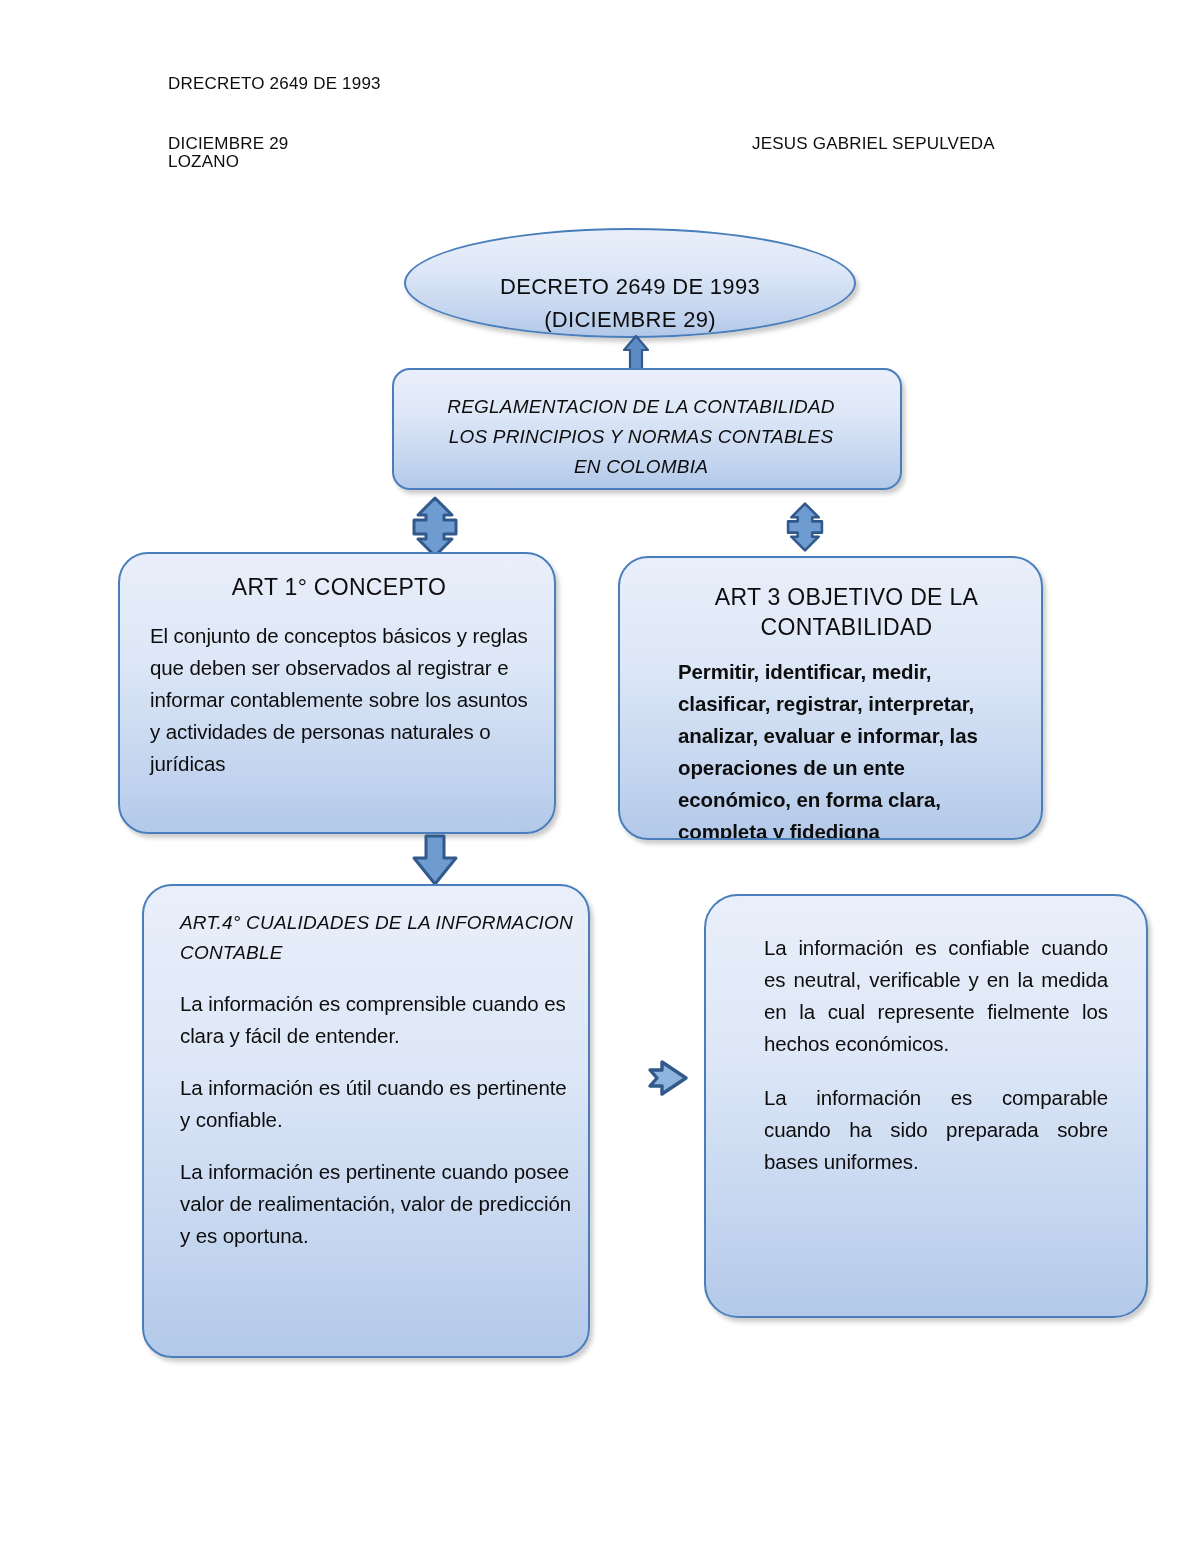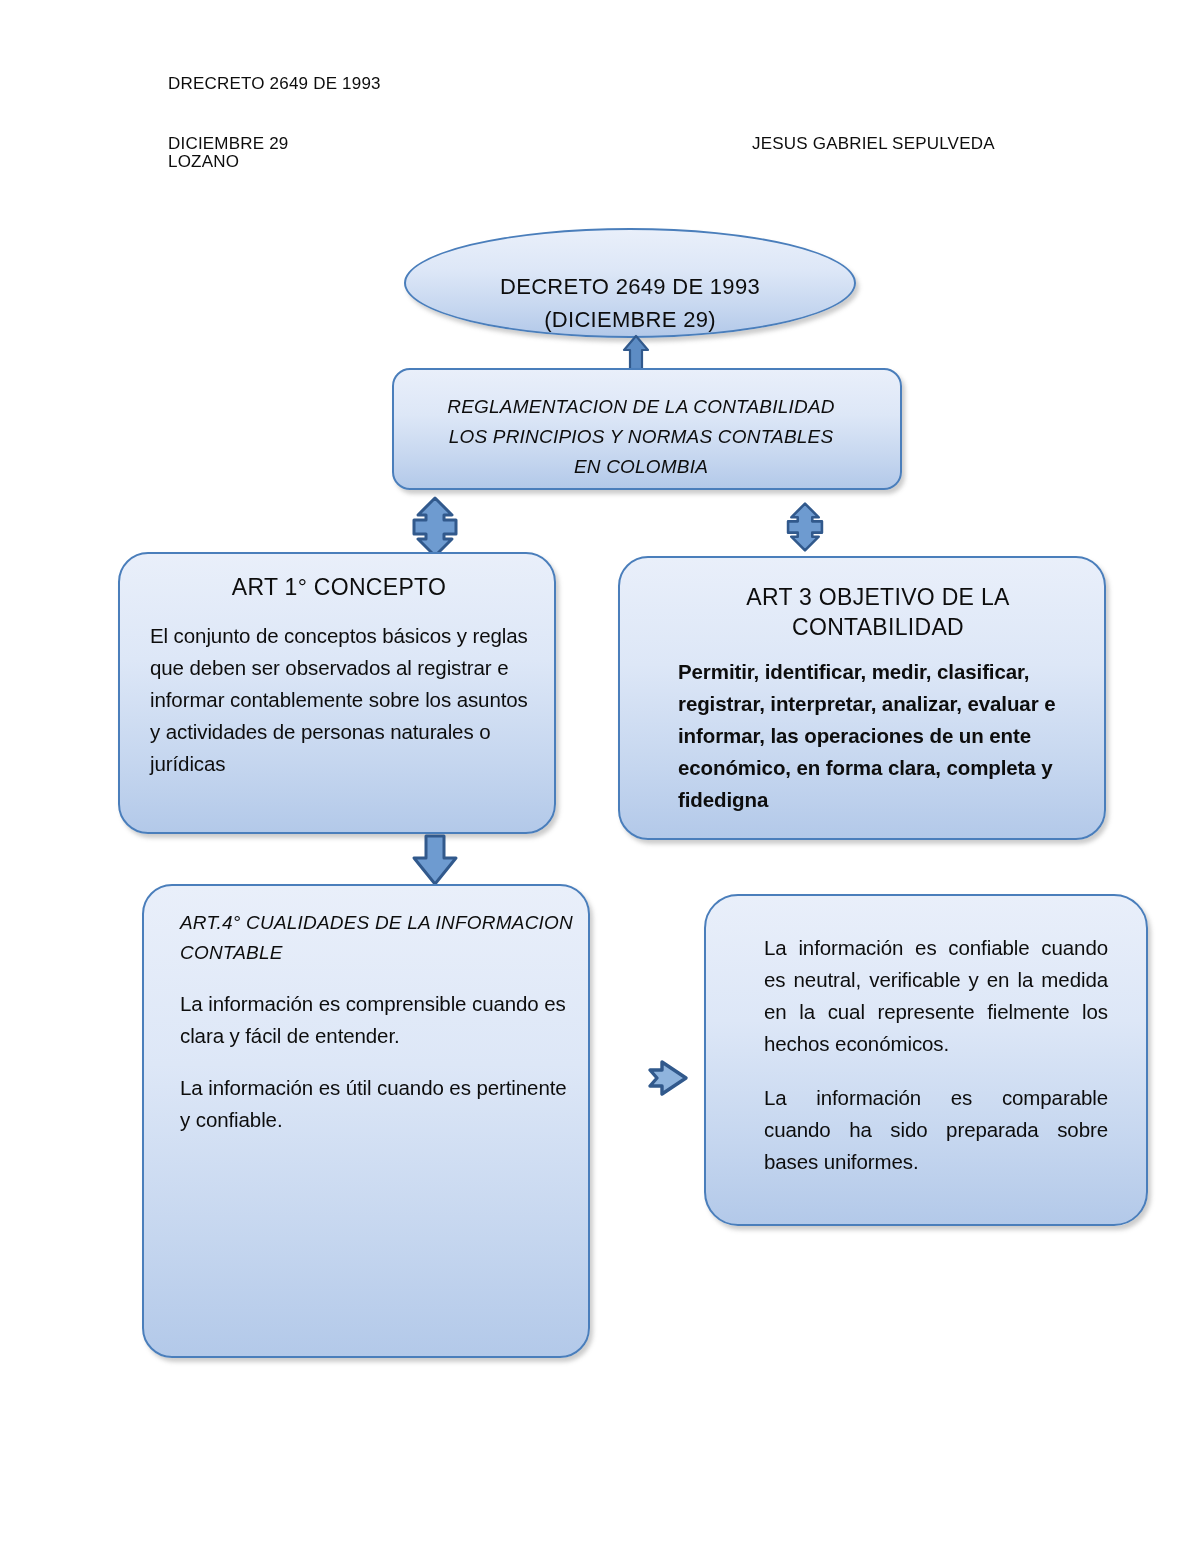--- a/index.html
+++ b/index.html
@@ -92,33 +92,33 @@
     padding: 22px 36px 0 24px;
   }
 
   #node-art1 {
     left: 118px; top: 552px; width: 438px; height: 282px;
     padding: 18px 26px 0 30px;
   }
   #node-art1 .body-text { margin-top: 18px; }
 
   #node-art3 {
-    left: 618px; top: 556px; width: 488px; height: 284px;
+    left: 618px; top: 556px; width: 425px; height: 284px;
     padding: 24px 26px 0 58px;
   }
   #node-art3 .body-text { margin-top: 14px; font-weight: bold; }
 
   #node-art4 {
     left: 142px; top: 884px; width: 448px; height: 474px;
     padding: 22px 14px 0 36px;
   }
   #node-art4 .body-text { margin-top: 20px; }
 
   #node-confiable {
-    left: 704px; top: 894px; width: 444px; height: 332px;
+    left: 704px; top: 894px; width: 444px; height: 424px;
     padding: 36px 38px 0 58px;
   }
 
   
   .arrow { position: absolute; }
   .arrow svg { display: block; overflow: visible; }
 
   #arrow-ellipse-to-reglamentacion { left: 618px; top: 334px; }
   #arrow-double-left  { left: 404px; top: 496px; }
   #arrow-double-right { left: 780px; top: 500px; }
@@ -175,20 +175,21 @@
 
 <div class="node rounded-lg" id="node-art3">
   <div class="title-plain">ART 3 OBJETIVO  DE  LA CONTABILIDAD</div>
   <div class="body-text">Permitir, identificar, medir, clasificar, registrar, interpretar, analizar, evaluar e informar, las operaciones de un ente económico, en forma clara, completa y fidedigna</div>
 </div>
 
 <div class="node rounded-lg" id="node-art4">
   <div class="title-italic">ART.4° CUALIDADES DE LA INFORMACION CONTABLE</div>
   <div class="body-text para">La información es comprensible cuando es clara y fácil de entender.</div>
   <div class="body-text para">La información es útil cuando es pertinente y confiable.</div>
+  <div class="body-text para"> La información es pertinente cuando posee valor de realimentación, valor de predicción y es oportuna.</div>
 </div>
 
 <div class="arrow" id="arrow-right-mid">
   <svg width="44" height="44" viewBox="0 0 44 44">
     <polygon points="4,14 16,14 16,6 40,22 16,38 16,30 4,30 11,22" fill="#8fb4dd" stroke="#31598c" stroke-width="3.4" stroke-linejoin="round"></polygon>
   </svg>
 </div>
 
 <div class="node rounded-xl" id="node-confiable">
   <div class="body-text justify para">La información es confiable cuando es neutral, verificable y en la medida en la cual represente fielmente los hechos económicos.</div>

